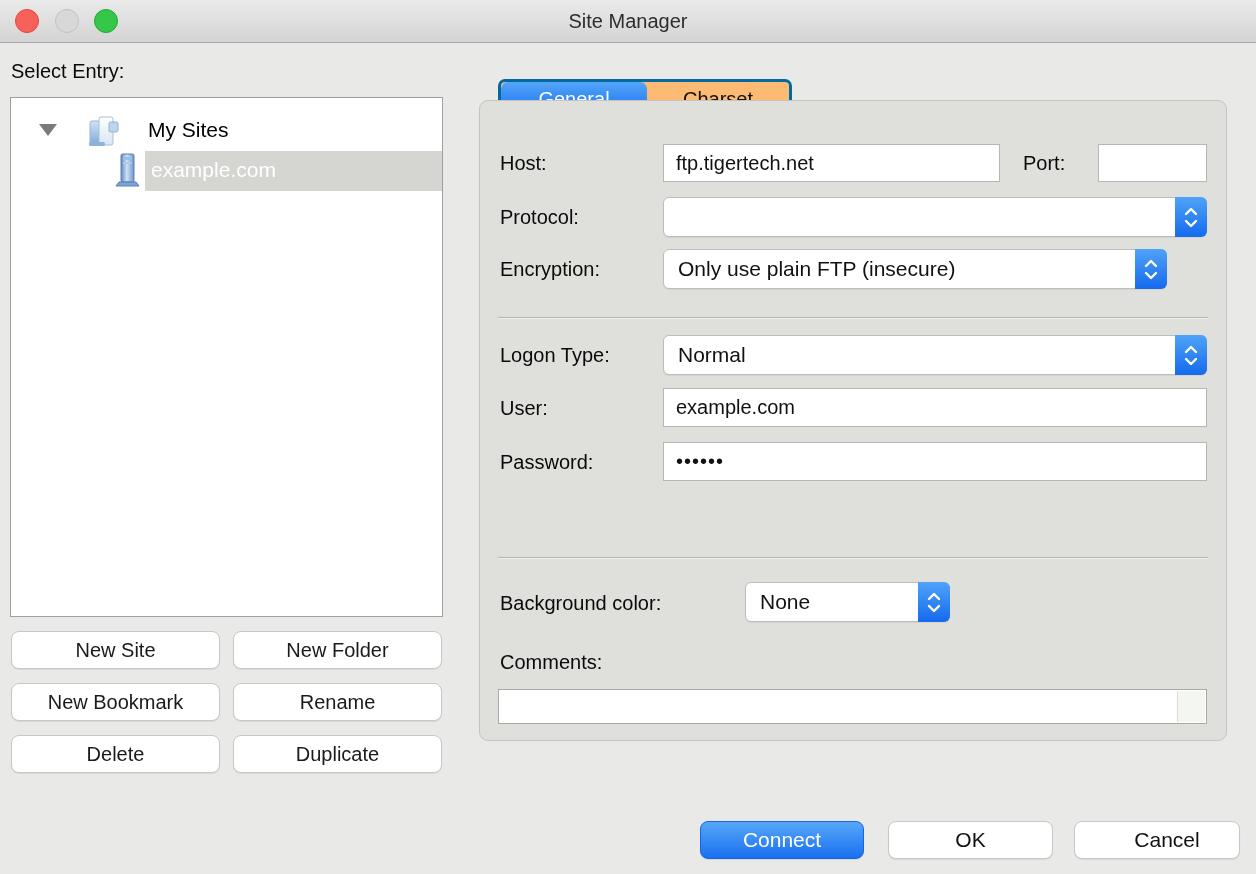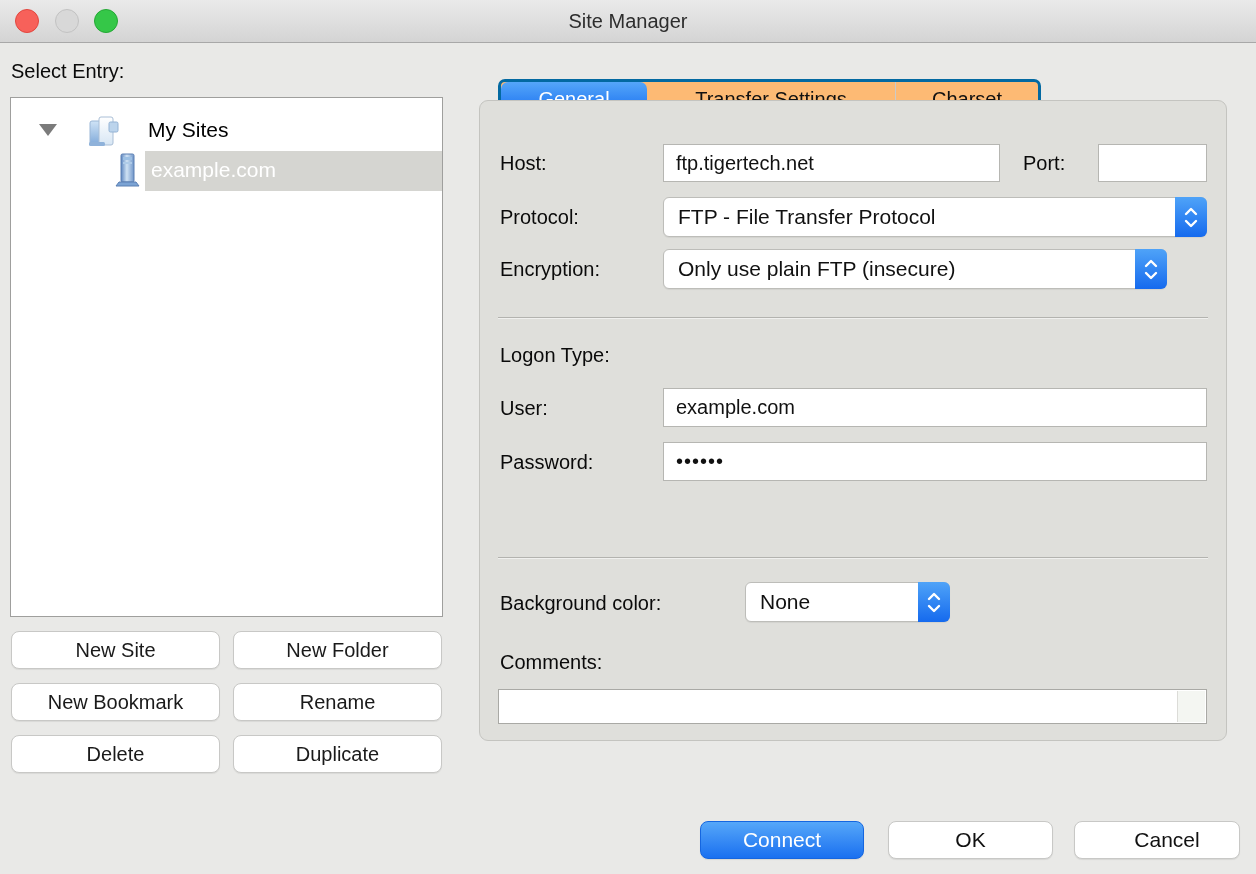--- a/index.html
+++ b/index.html
@@ -194,34 +194,32 @@
 
 <div class="side-btn c1 r1">New Site</div>
 <div class="side-btn c2 r1">New Folder</div>
 <div class="side-btn c1 r2">New Bookmark</div>
 <div class="side-btn c2 r2">Rename</div>
 <div class="side-btn c1 r3">Delete</div>
 <div class="side-btn c2 r3">Duplicate</div>
 
 <div class="tabstrip">
   <div class="tab general selected">General</div>
-  <div class="tab transfer">Transfer Settings</div>
   <div class="tab charset">Charset</div>
 </div>
 
 <div class="groupbox">
 
   <div class="flabel" style="top:50px;">Host:</div>
   <input class="tfield" style="left: 183px; top: 43px; width: 337px; height: 38px;" value="ftp.tigertech.net">
   <div class="flabel" style="left:543px; top:50px;">Port:</div>
   <input class="tfield" style="left: 618px; top: 43px; width: 109px; height: 38px;" value="">
 
   <div class="flabel" style="top:104px;">Protocol:</div>
   <div class="popup" style="left:183px; top:96px; width:544px; height:40px;">
-    <span class="ptext">FTP - File Transfer Protocol</span>
     <span class="pcap">
       <svg width="14" height="9" viewBox="0 0 14 9">
           <path d="M2 7 L7 2 L12 7" fill="none" stroke="#fff" stroke-width="2.4" stroke-linecap="round" stroke-linejoin="round"></path>
         </svg>
       <svg width="14" height="9" viewBox="0 0 14 9">
           <path d="M2 2 L7 7 L12 2" fill="none" stroke="#fff" stroke-width="2.4" stroke-linecap="round" stroke-linejoin="round"></path>
         </svg>
     </span>
   </div>
 
@@ -234,20 +232,31 @@
         </svg>
       <svg width="14" height="9" viewBox="0 0 14 9">
           <path d="M2 2 L7 7 L12 2" fill="none" stroke="#fff" stroke-width="2.4" stroke-linecap="round" stroke-linejoin="round"></path>
         </svg>
     </span>
   </div>
 
   <div class="sep" style="top:216px;"></div>
 
   <div class="flabel" style="top:242px;">Logon Type:</div>
+  <div class="popup" style="left:183px; top:234px; width:544px; height:40px;">
+    <span class="ptext">Normal</span>
+    <span class="pcap">
+      <svg width="14" height="9" viewBox="0 0 14 9">
+          <path d="M2 7 L7 2 L12 7" fill="none" stroke="#fff" stroke-width="2.4" stroke-linecap="round" stroke-linejoin="round"></path>
+        </svg>
+      <svg width="14" height="9" viewBox="0 0 14 9">
+          <path d="M2 2 L7 7 L12 2" fill="none" stroke="#fff" stroke-width="2.4" stroke-linecap="round" stroke-linejoin="round"></path>
+        </svg>
+    </span>
+  </div>
 
   <div class="flabel" style="top:295px;">User:</div>
   <input class="tfield" style="left: 183px; top: 287px; width: 544px; height: 39px;" value="example.com">
 
   <div class="flabel" style="top:349px;">Password:</div>
   <input class="tfield" style="left: 183px; top: 341px; width: 544px; height: 39px; letter-spacing: 1px;" value="••••••">
 
   <div class="sep" style="top:456px;"></div>
 
   <div class="flabel" style="top:490px;">Background color:</div>

